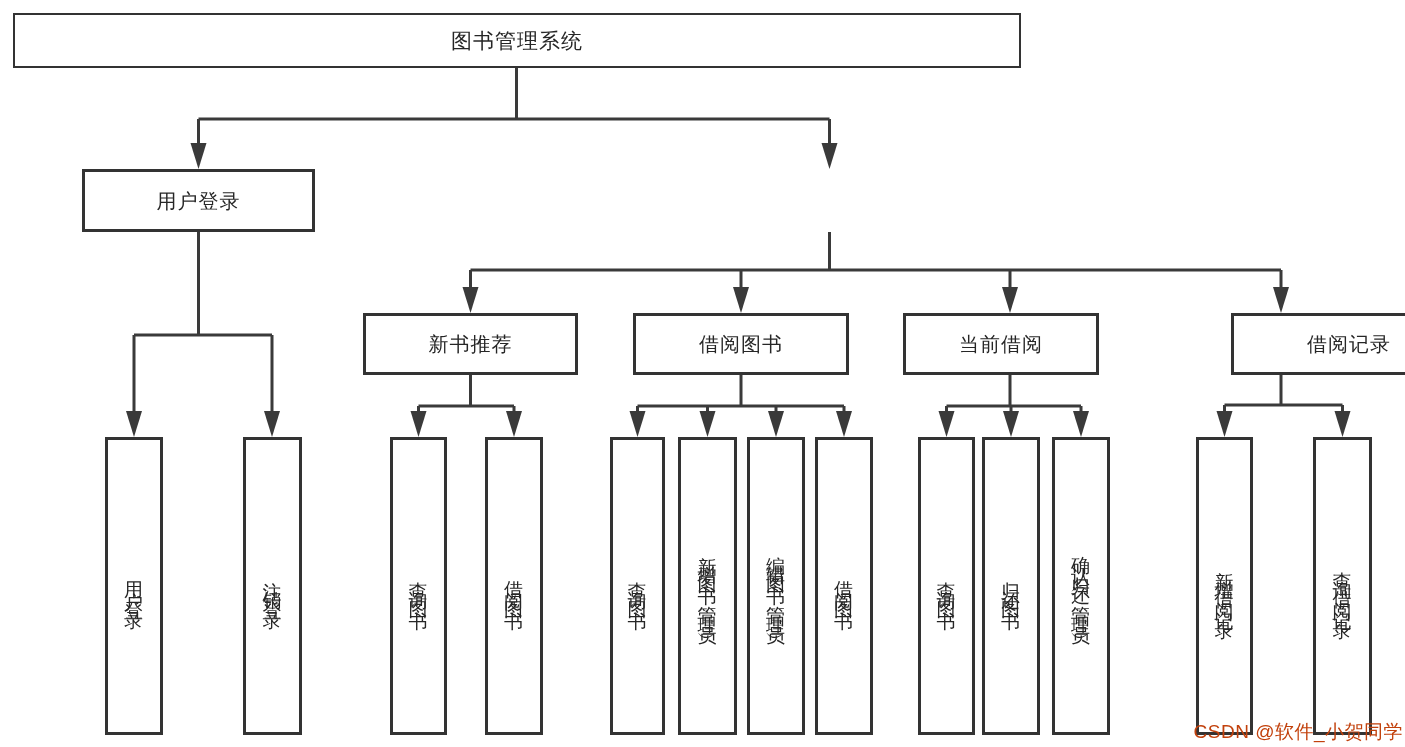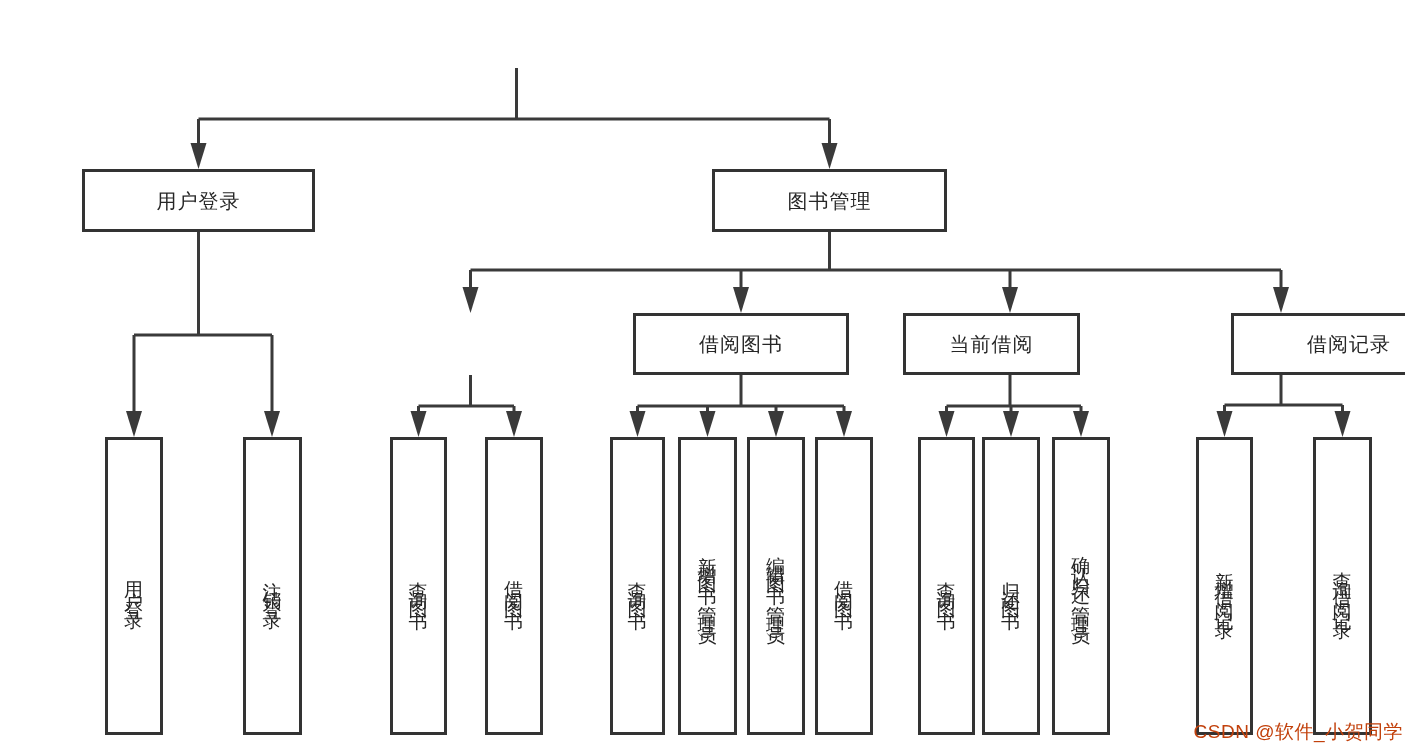--- a/index.html
+++ b/index.html
@@ -90,26 +90,27 @@
       <polygon points="768,411 784,411 776,437"></polygon>
       <polygon points="836,411 852,411 844,437"></polygon>
       <polygon points="938.5,411 954.5,411 946.5,437"></polygon>
       <polygon points="1003,411 1019,411 1011,437"></polygon>
       <polygon points="1073,411 1089,411 1081,437"></polygon>
       <polygon points="1216.5,411 1232.5,411 1224.5,437"></polygon>
       <polygon points="1334.5,411 1350.5,411 1342.5,437"></polygon>
     </g>
   </svg>
 
+  <div class="node root" style="left:13px; top:13px; width:1008px; height:55px;">图书管理系统</div>
 
   <div class="node" style="left:82px; top:169px; width:233px; height:63px;">用户登录</div>
-  <div class="node" style="left:712px; top:169px; width:235px; height:63px;">图书管理</div>
 
+  <div class="node" style="left:363px; top:313px; width:215px; height:62px;">新书推荐</div>
   <div class="node" style="left:633px; top:313px; width:216px; height:62px;">借阅图书</div>
-  <div class="node" style="left:903px; top:313px; width:177px; height:62px;">当前借阅</div>
+  <div class="node" style="left:903px; top:313px; width:196px; height:62px;">当前借阅</div>
   <div class="node" style="left:1231px; top:313px; width:216px; height:62px;padding-left:20px;">借阅记录</div>
 
   <div class="node leaf" style="left:105px; top:437px; width:58px; height:298px;">
     <span class="vtext">用户登录</span>
   </div>
   <div class="node leaf" style="left:243px; top:437px; width:59px; height:298px;">
     <span class="vtext">注销登录</span>
   </div>
 
   <div class="node leaf" style="left:390px; top:437px; width:57px; height:298px;">

